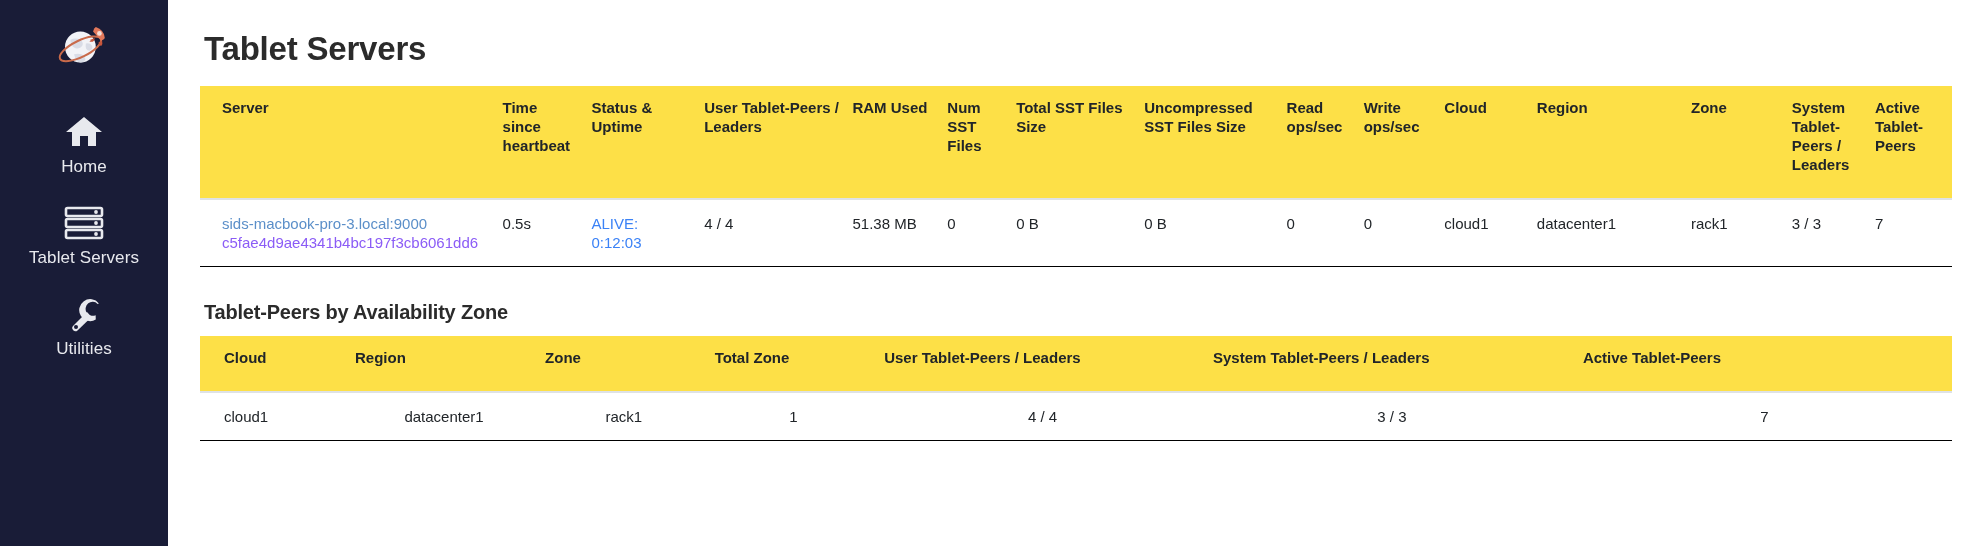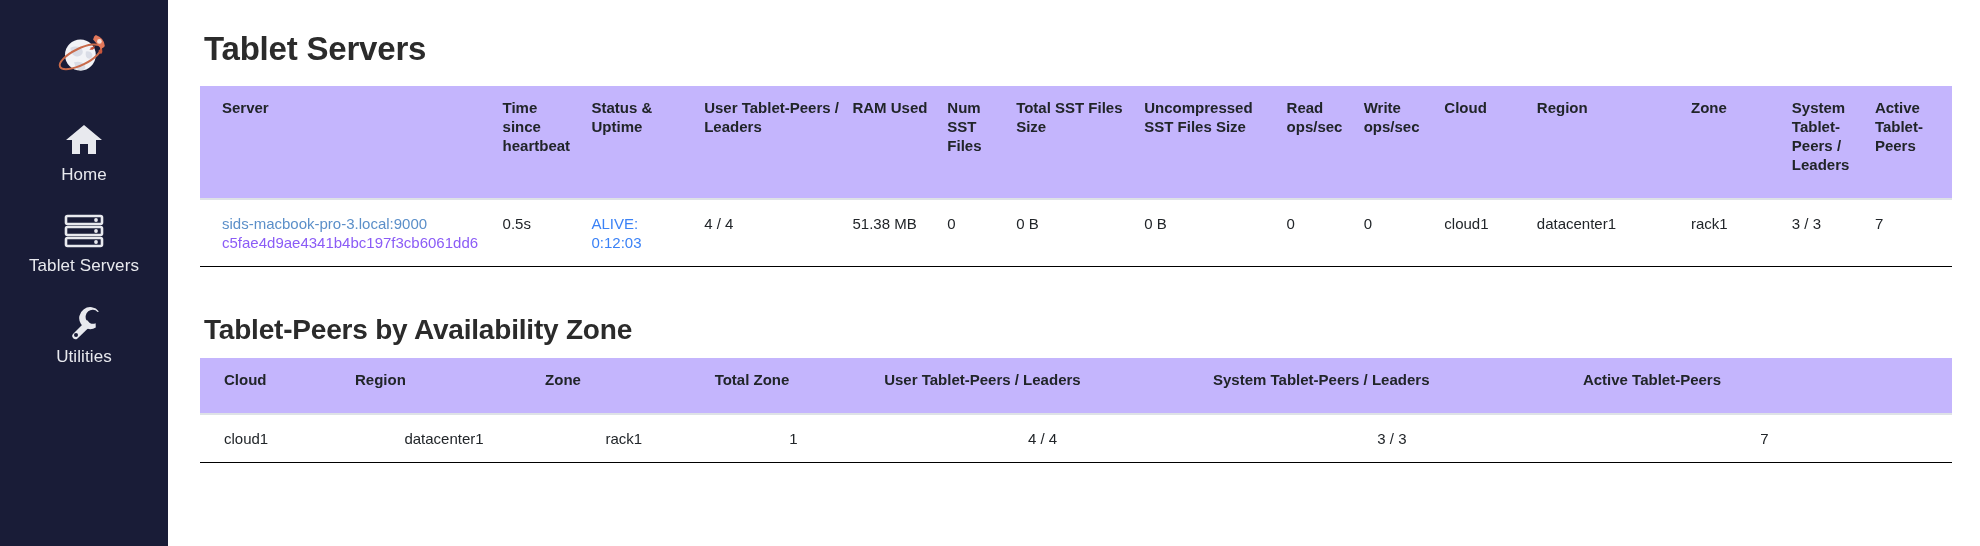--- a/index.html
+++ b/index.html
@@ -18,21 +18,21 @@
 
   
   .sidebar {
     width: 168px;
     min-width: 168px;
     height: 546px;
     background: #191c37;
     display: flex;
     flex-direction: column;
     align-items: center;
-    padding-top: 24px;
+    padding-top: 16px;
   }
   .logo-wrap {
     width: 62px; height: 62px;
     margin-bottom: 34px;
     display: flex; align-items: center; justify-content: center;
   }
   .nav-item {
     width: 100%;
     display: flex;
     flex-direction: column;
@@ -63,34 +63,34 @@
     overflow: hidden;
   }
   h1.page-title {
     font-size: 33px;
     font-weight: bold;
     color: #2b2b2b;
     margin: 8px 0 18px 4px;
     letter-spacing: -0.2px;
   }
   h2.section-title {
-    font-size: 28px;
+    font-size: 20px;
     font-weight: bold;
     color: #2b2b2b;
-    margin: 47px 0 12px 4px;
+    margin: 34px 0 12px 4px;
     letter-spacing: -0.2px;
   }
 
   table.dt {
     width: 100%;
     border-collapse: collapse;
     table-layout: fixed;
   }
   table.dt thead tr {
-    background: #c4b5fd;
+    background: #fde047;
   }
   table.dt thead th {
     text-align: left;
     vertical-align: top;
     font-size: 15px;
     font-weight: bold;
     color: #212529;
     padding: 12px 6px 24px 6px;
     border-bottom: 2px solid #dee2e6;
     line-height: 19px;

